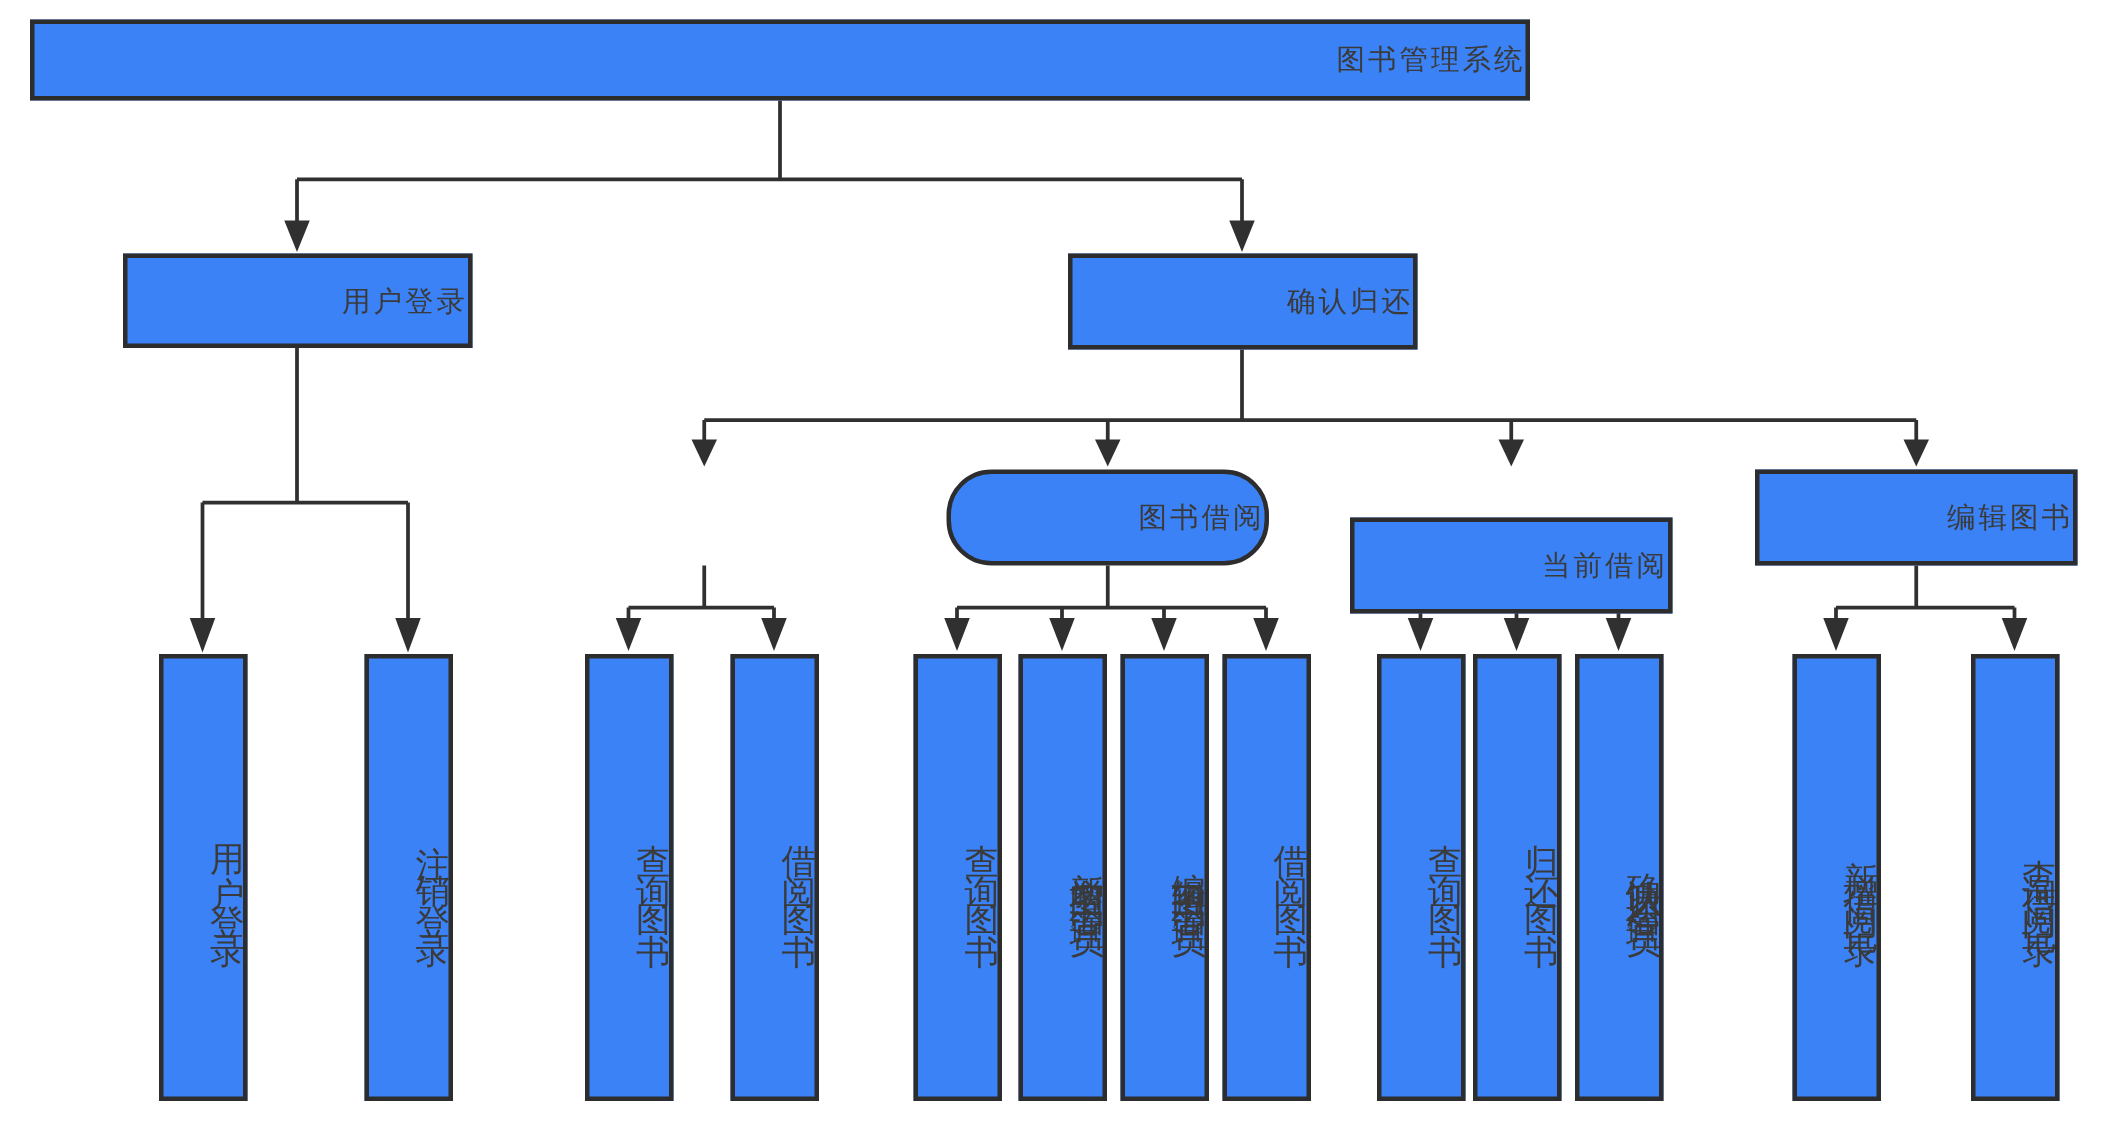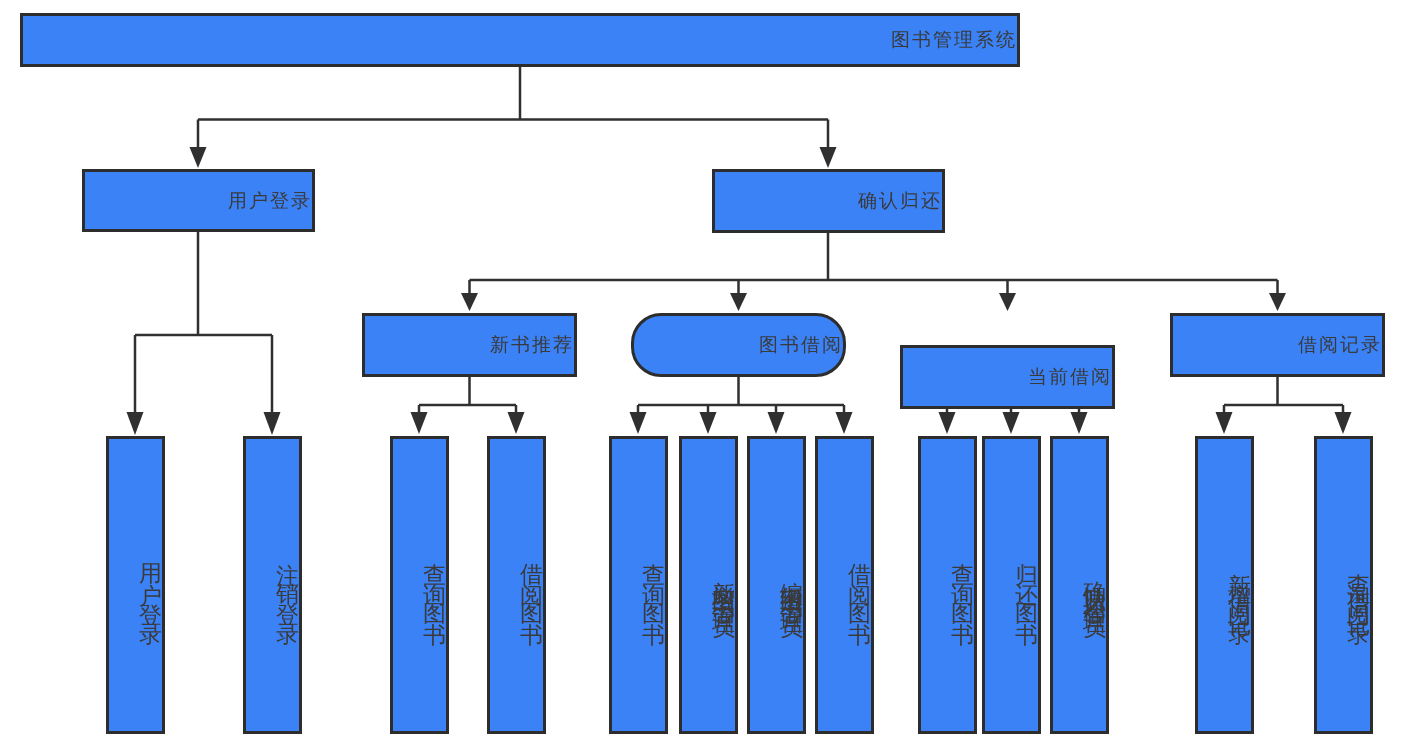--- a/index.html
+++ b/index.html
@@ -79,31 +79,28 @@
     <span class="hlabel">图书管理系统</span>
   </div>
 
   <div class="box" id="l2-login">
     <span class="hlabel">用户登录</span>
   </div>
   <div class="box" id="l2-manage">
     <span class="hlabel">确认归还</span>
   </div>
 
-  <div class="box" id="l3-recommend">
-    <span class="hlabel">新书推荐</span>
-  </div>
   <div class="box" id="l3-borrow">
     <span class="hlabel">图书借阅</span>
   </div>
   <div class="box" id="l3-current">
     <span class="hlabel">当前借阅</span>
   </div>
   <div class="box" id="l3-records">
-    <span class="hlabel">借阅记录</span>
+    <span class="hlabel">编辑图书</span>
   </div>
 
   <div class="box leaf ls-4" id="leaf-a1">
     <span>用户登录</span>
   </div>
   <div class="box leaf ls-4" id="leaf-a2">
     <span>注销登录</span>
   </div>
 
   <div class="box leaf ls-4" id="leaf-b1">

